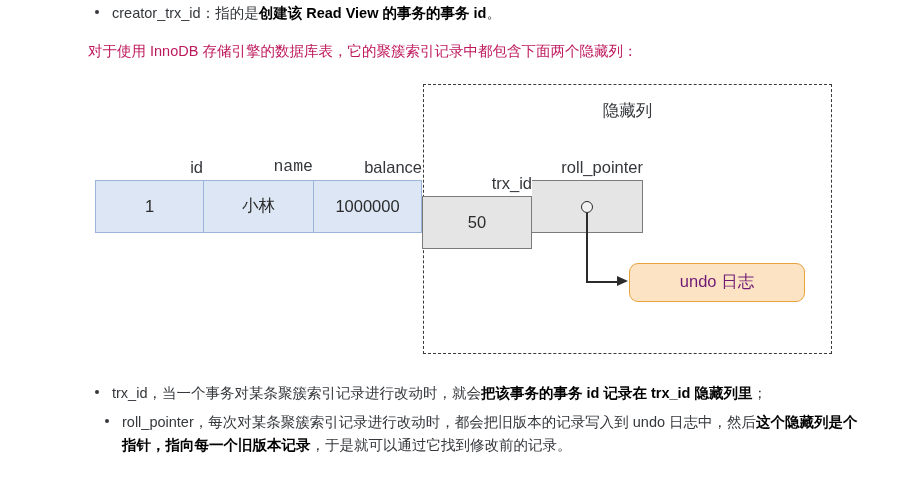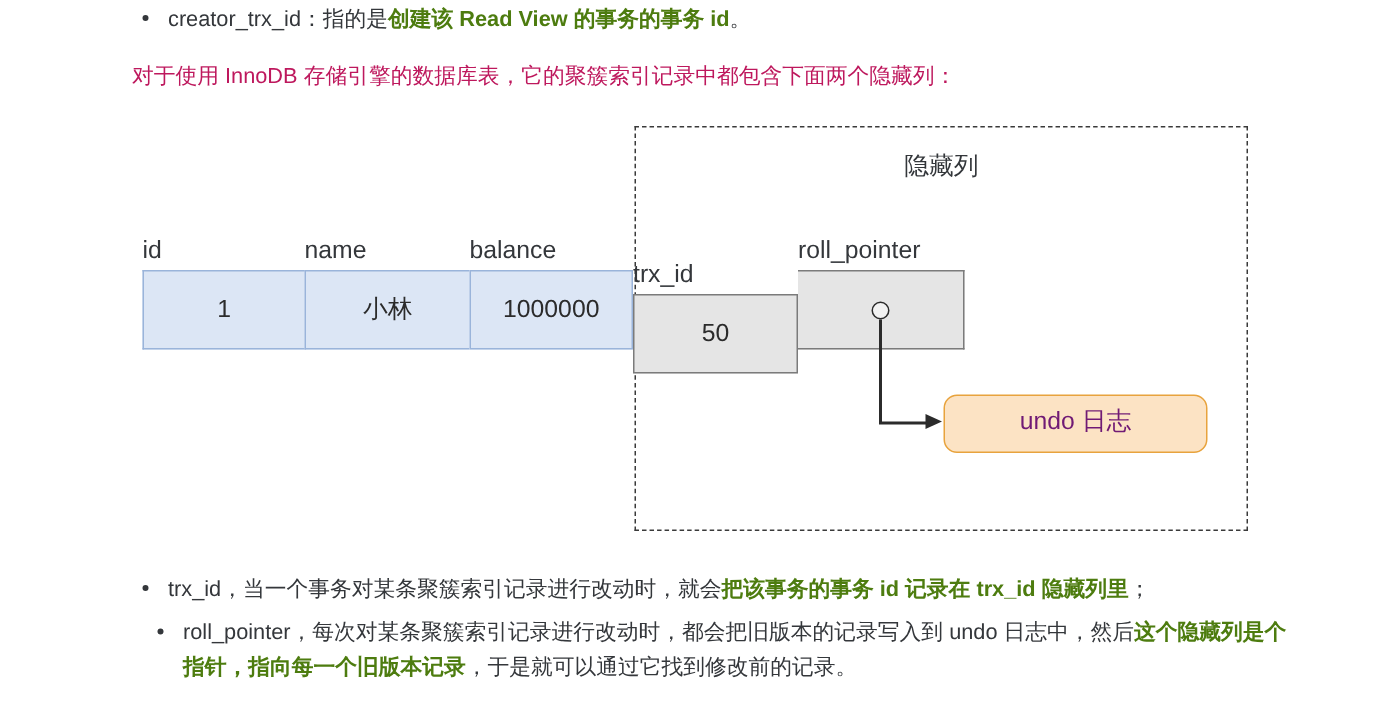--- a/index.html
+++ b/index.html
@@ -37,21 +37,21 @@
     width: 4px;
     height: 4px;
     border-radius: 50%;
     background: #34373b;
   }
   .bullet-text {
     display: block;
     margin-left: 17px;
   }
   .hl {
-    color: #4d7c0f;
+    color: #000000;
     font-weight: bold;
   }
 
   
   #hidden-region {
     position: absolute;
     left: 423px;
     top: 84px;
     width: 409px;
     height: 270px;
@@ -79,21 +79,21 @@
   }
   .th-row {
     position: absolute;
     left: 95px;
     top: 155px;
     height: 24px;
     display: flex;
     z-index: 3;
   }
   .th {
-    text-align: left;
+    text-align: right;
     font-size: 16.5px;
     color: #34373b;
     line-height: 24px;
   }
   .td {
     box-sizing: border-box;
     height: 53px;
     line-height: 51px;
     text-align: center;
     font-size: 16.5px;
@@ -111,21 +111,21 @@
   .td.hidden-col {
     background: #e5e5e5;
     border: 1px solid #7b7b7b;
     border-left-width: 0;
   }
   .td.hidden-col.first-hidden {
     border-left: 1px solid #7b7b7b;
   }
 
   .w-id   { width: 108px; }
-  .w-name { width: 110px; }
+  .w-name { width: 110px; font-family: Liberation Mono, monospace; }
   .w-bal  { width: 109px; }
   .w-trx  { width: 110px; margin-top: 16px; }
   .w-roll { width: 111px; }
 
   
   #pointer-circle {
     position: absolute;
     left: 581px;
     top: 201px;
     width: 12px;

